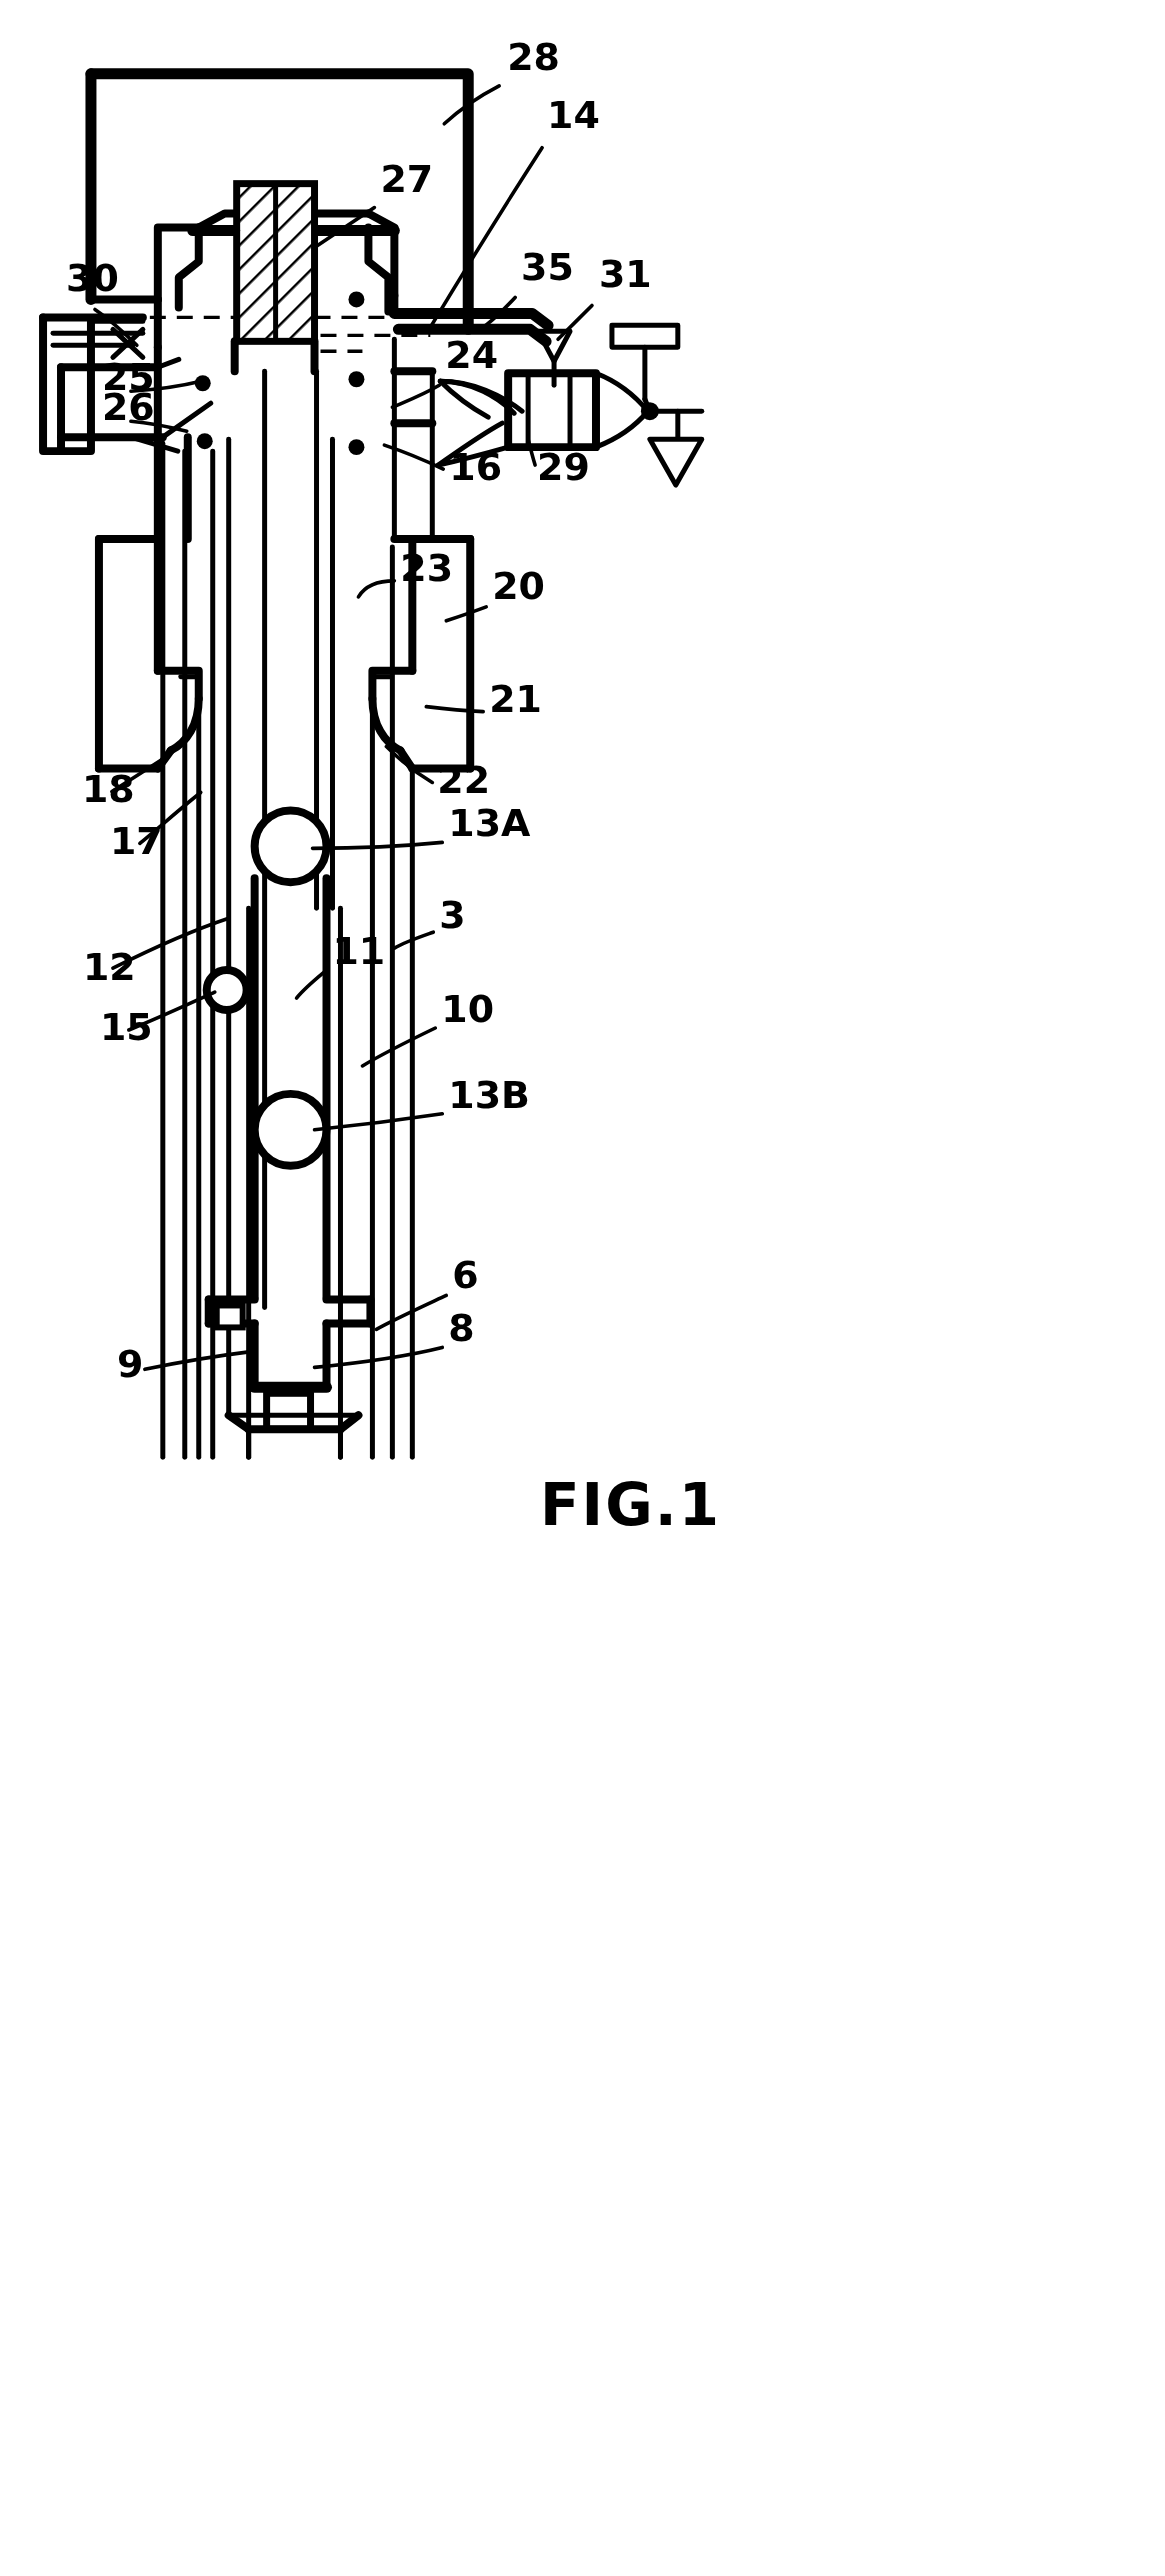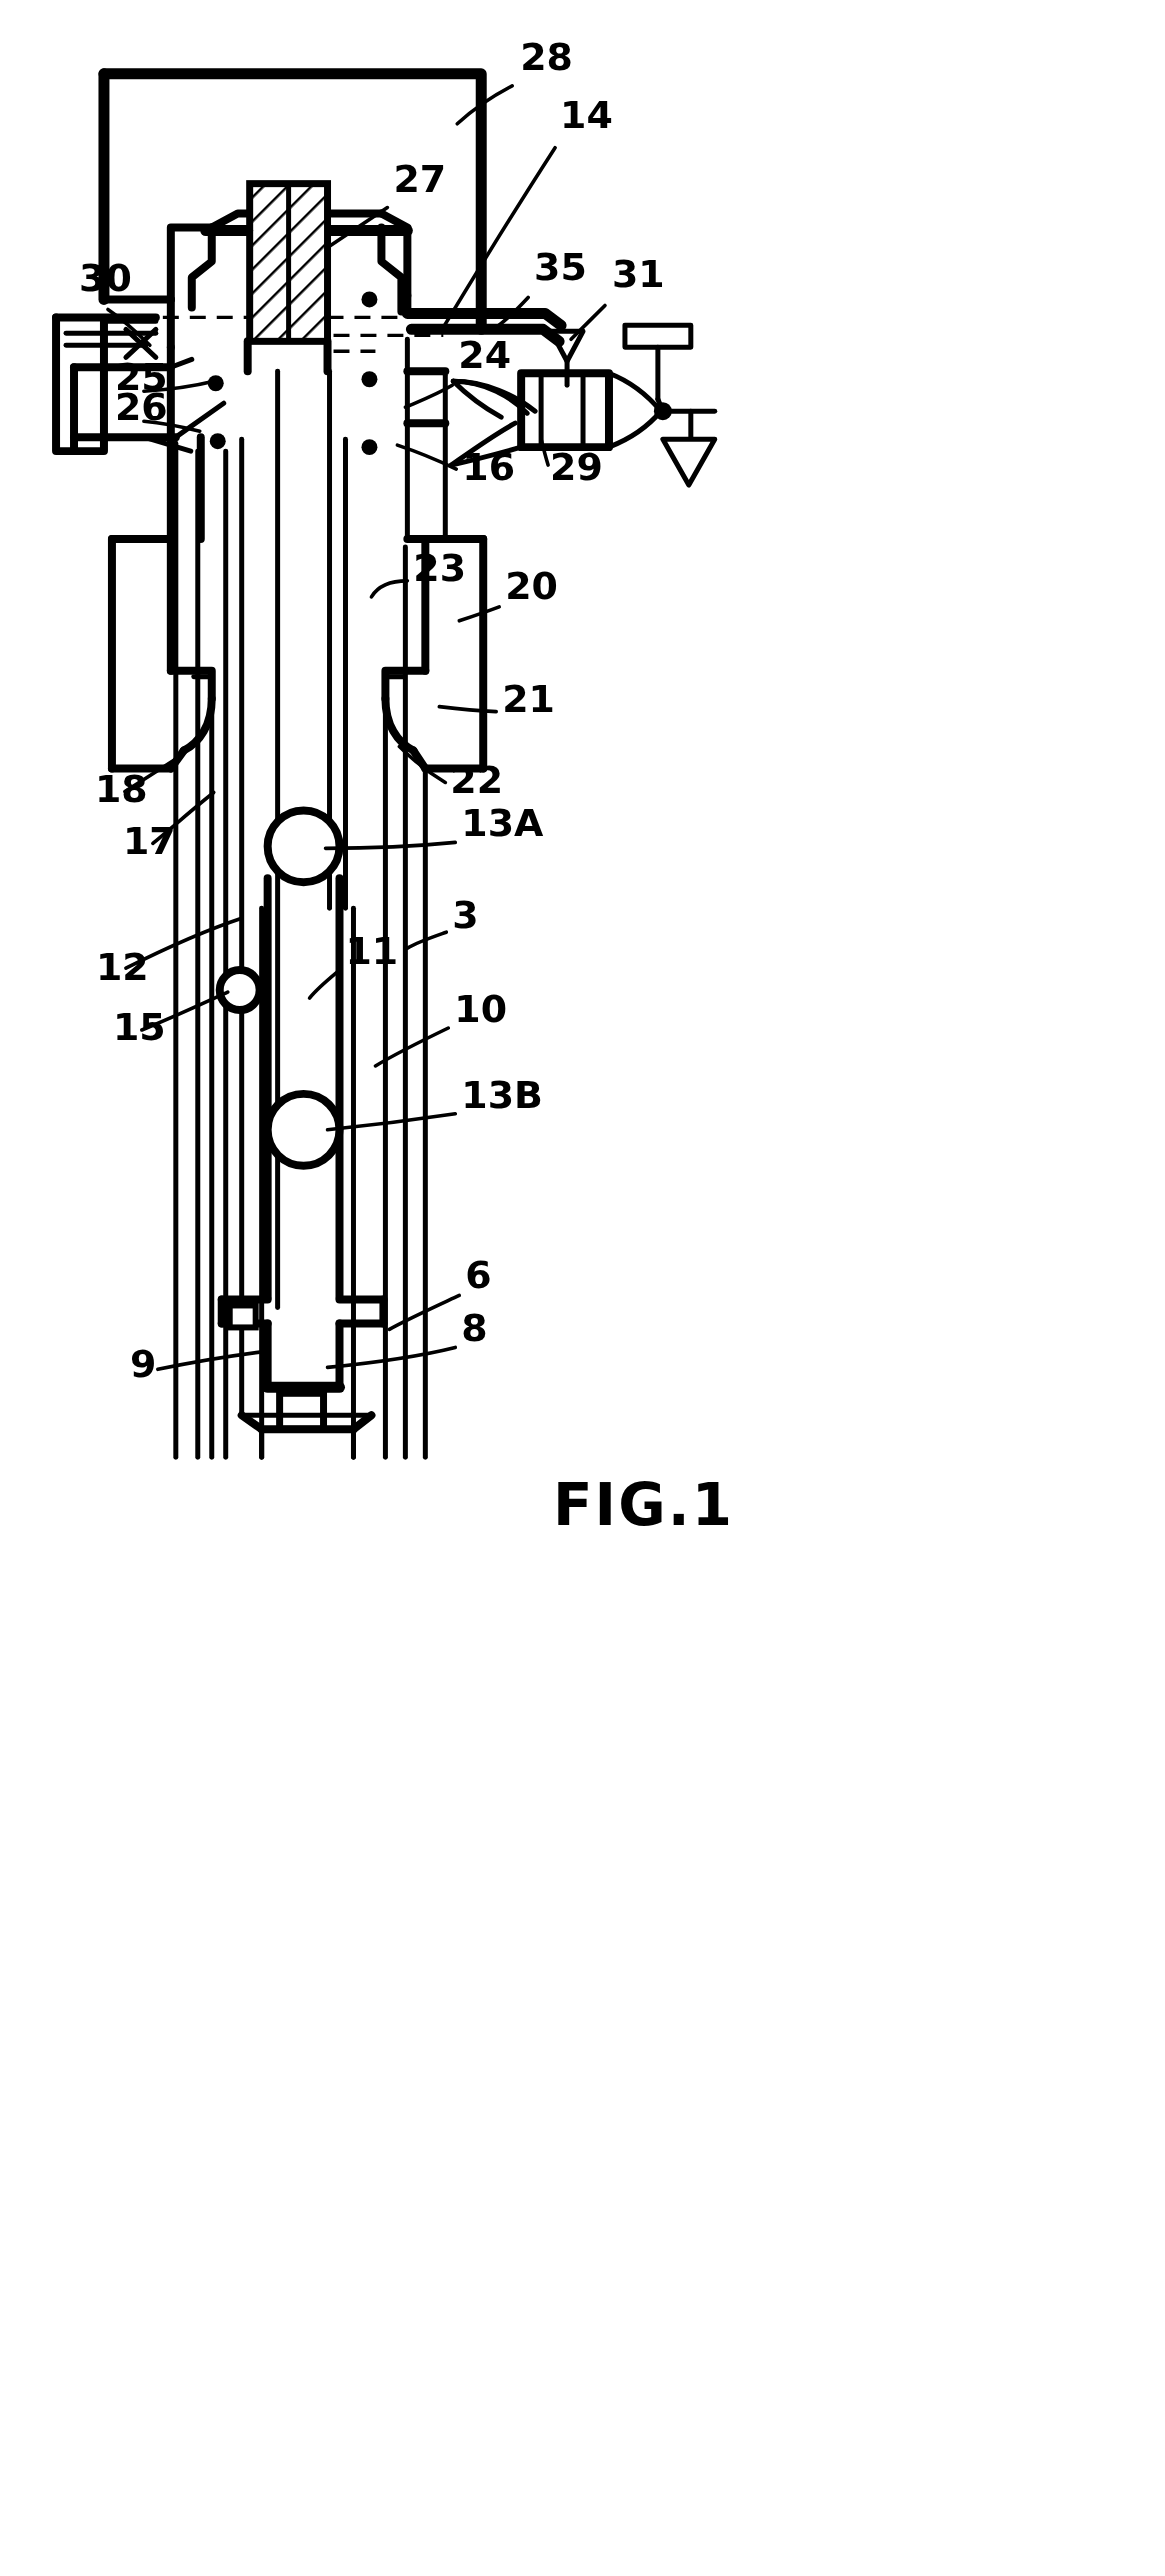--- a/index.html
+++ b/index.html
@@ -5,21 +5,21 @@
   html,body{margin:0;padding:0;background:#ffffff;}
   body{
     width:1166px;height:2576px;
     font-family:"Liberation Sans", sans-serif;
     background:#fff;
     overflow:hidden;
     position:relative;
   }
   #figure-root{
     position:absolute;
-    left:16px;top:0;
+    left:3px;top:0;
     width:950px;height:2576px;
   }
   svg#drawing{display:block;width:1166px;height:2576px;}
   .ln{stroke:#000;fill:none;stroke-linecap:round;stroke-linejoin:round;}
   .med{stroke-width:5;}
   .thick{stroke-width:8;}
   .xthick{stroke-width:11;}
   .lead{stroke:#000;fill:none;stroke-width:3.6;stroke-linecap:round;}
   .dash{stroke:#000;fill:none;stroke-width:3.4;stroke-dasharray:16 11;}
   .sld{fill:#000;stroke:none;}

